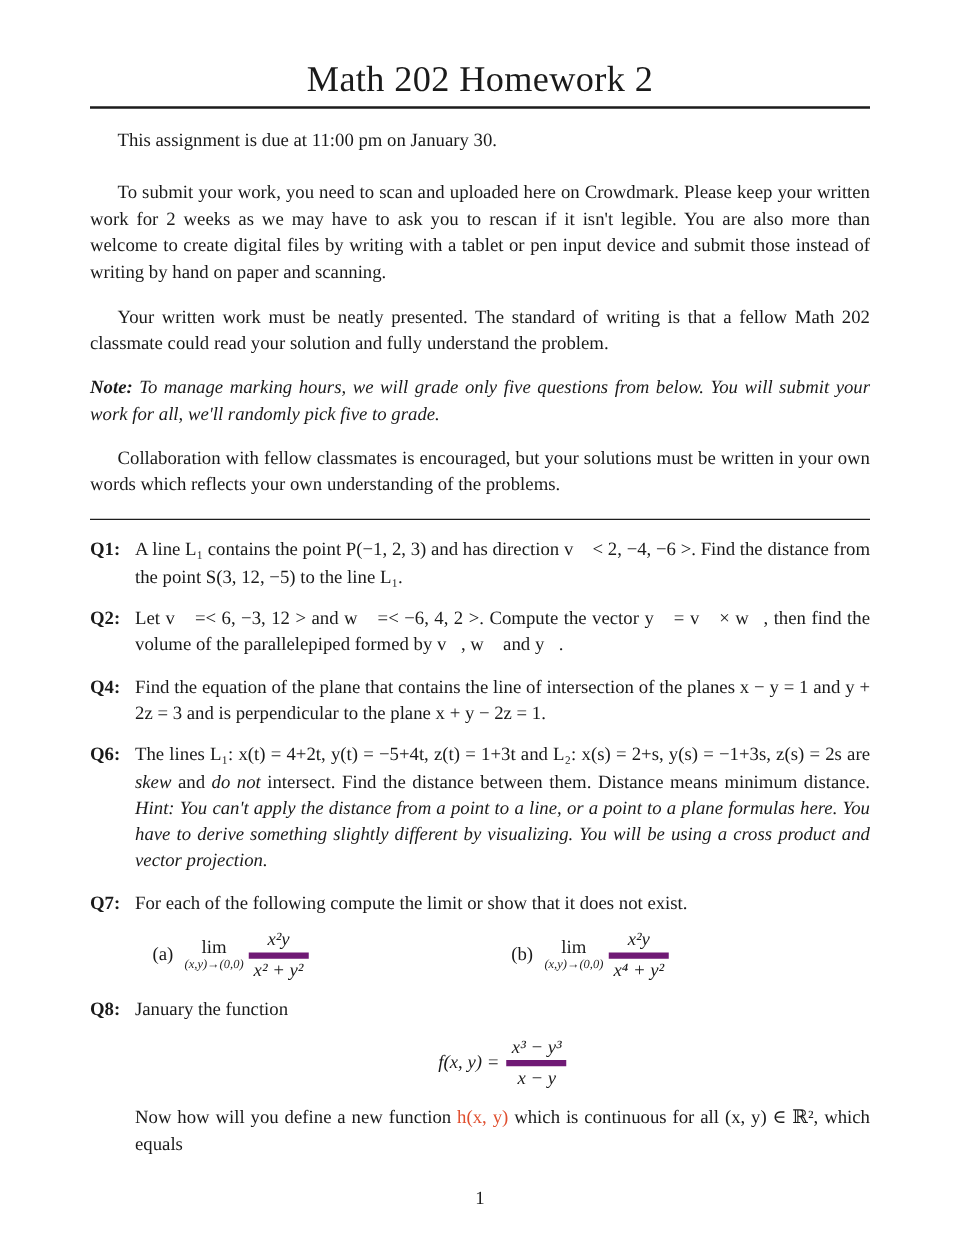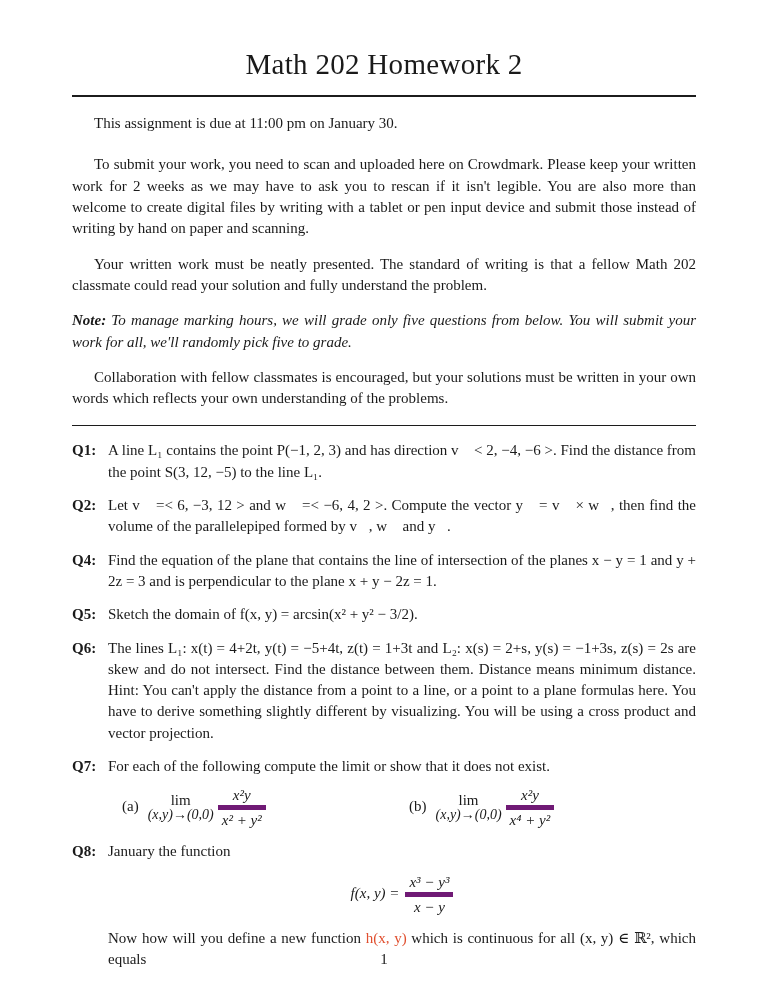--- a/index.html
+++ b/index.html
@@ -4,45 +4,45 @@
 <style>
   * { margin:0; padding:0; box-sizing:border-box; }
   html, body { background:#ffffff; }
   body {
     width:768px; height:994px; overflow:hidden;
     font-family:"Liberation Serif","DejaVu Serif",serif;
     color:#1a1a1a; font-size:15px; line-height:1.42;
   }
   .page { position:relative; width:768px; height:994px; padding:44px 72px 0 72px; }
 
-  h1.title { text-align:center; font-size:29px; font-weight:400; letter-spacing:0.3px; margin-bottom:10px; }
+  h1.title { text-align:center; font-size:29px; font-weight:400; letter-spacing:0.3px; margin-bottom:0; }
   .rule { border:0; height:0; }
   .rule-title { border-top:2px solid #1c1c1c; margin:0 0 16px 0; }
   .rule-questions { border-top:1.5px solid #1c1c1c; margin:16px 0 14px 0; }
 
   .para { text-align:justify; margin-bottom:14px; }
   .indent { text-indent:22px; }
   .due { margin-bottom:20px; }
 
   .note-label { font-weight:bold; font-style:italic; }
   .note-text { font-style:italic; }
 
   .question { position:relative; padding-left:36px; margin-bottom:12px; text-align:justify; }
   .qlabel { position:absolute; left:0; top:0; font-weight:bold; }
-  .it { }
+  .it { font-style:italic; }
   .bold { font-weight:normal; }
 
   .q7-parts { display:flex; margin-top:9px; margin-bottom:2px; }
   .q7-part { flex:1; }
   .q7-part:first-child { padding-left:14px; }
   .part-label { margin-right:9px; }
 
   .lim { display:inline-block; text-align:center; vertical-align:middle; line-height:1.05; margin-right:4px; }
   .limword { display:block; }
-  .limsub { display:block; font-size:14px; font-style:italic; }
+  .limsub { display:block; font-size:10px; font-style:italic; }
 
   .frac { display:inline-block; text-align:center; vertical-align:middle; line-height:1.2; font-style:italic; }
   .frac .num { display:block; border-bottom:5px solid #701a75; padding:0 4px 1px 4px; }
   .frac .den { display:block; padding:1px 4px 0 4px; }
 
   .display-eq { text-align:center; font-style:italic; margin:10px 0 12px 0; }
   .display-eq .lhs { margin-right:6px; }
 
   .q8-closing { margin-top:8px; text-align:justify; }
   .red-link { color:#e04f2f; text-decoration:none; cursor:pointer; }
@@ -80,24 +80,20 @@
     <span class="qlabel">Q2:</span>
     <span class="qtext">Let v⃗ =&lt; 6, −3, 12 &gt; and w⃗ =&lt; −6, 4, 2 &gt;. Compute the vector y⃗ = v⃗ × w⃗, then find the volume of the parallelepiped formed by v⃗, w⃗ and y⃗.</span>
   </div>
 
 
   <div class="question">
     <span class="qlabel">Q4:</span>
     <span class="qtext">Find the equation of the plane that contains the line of intersection of the planes x − y = 1 and y + 2z = 3 and is perpendicular to the plane x + y − 2z = 1.</span>
   </div>
 
-  <div class="question">
-    <span class="qlabel">Q5:</span>
-    <span class="qtext">Sketch the domain of f(x, y) = arcsin(x² + y² − 3/2).</span>
-  </div>
 
   <div class="question">
     <span class="qlabel">Q6:</span>
     <span class="qtext"><span>The lines L₁: x(t) = 4+2t, y(t) = −5+4t, z(t) = 1+3t and L₂: x(s) = 2+s, y(s) = −1+3s, z(s) = 2s are </span><span class="it">skew</span><span> and </span><span class="it">do not</span><span> intersect. Find the distance between them. Distance means </span><span class="bold">minimum</span><span> distance. </span><span class="it">Hint: You can't apply the distance from a point to a line, or a point to a plane formulas here. You have to derive something slightly different by visualizing. You will be using a cross product and vector projection.</span></span>
   </div>
 
   <div class="question">
     <span class="qlabel">Q7:</span>
     <span class="qtext">For each of the following compute the limit or show that it does not exist.</span>
     <div class="q7-parts">

